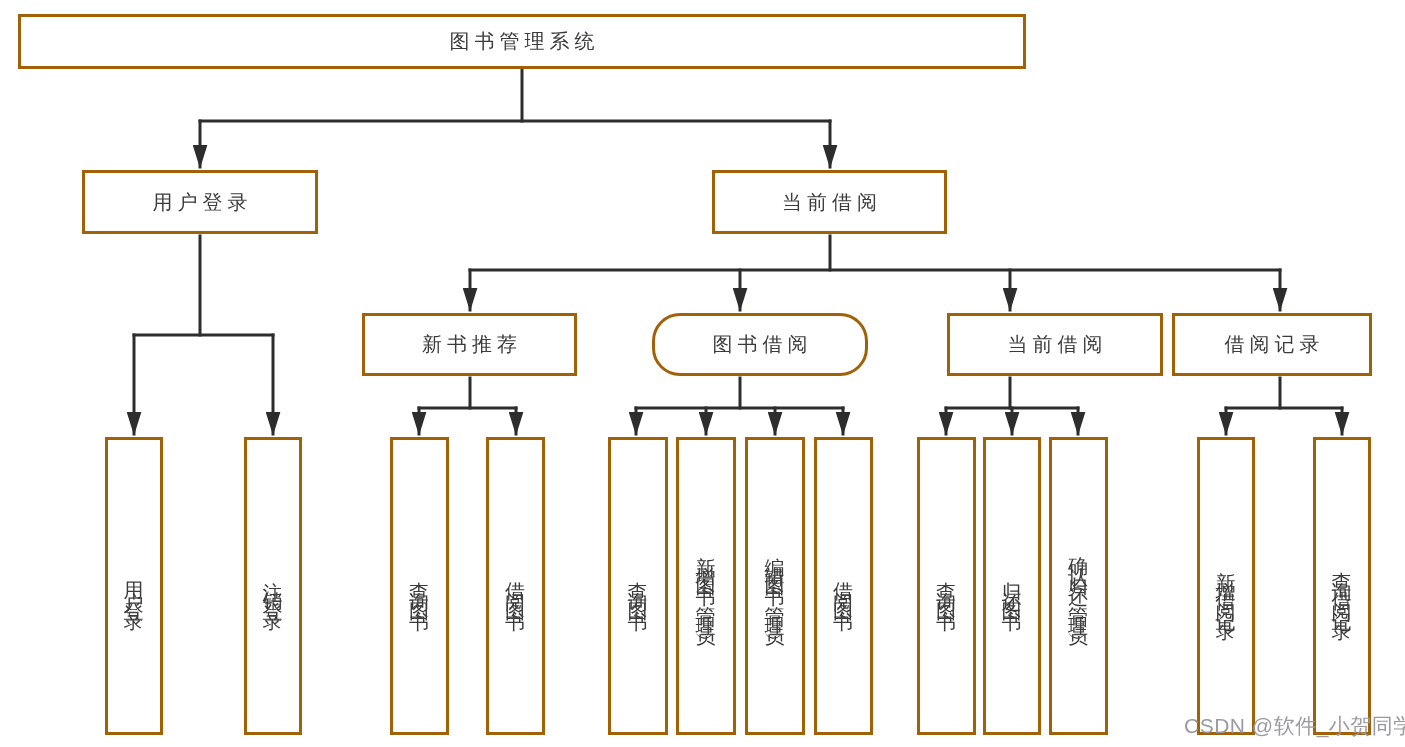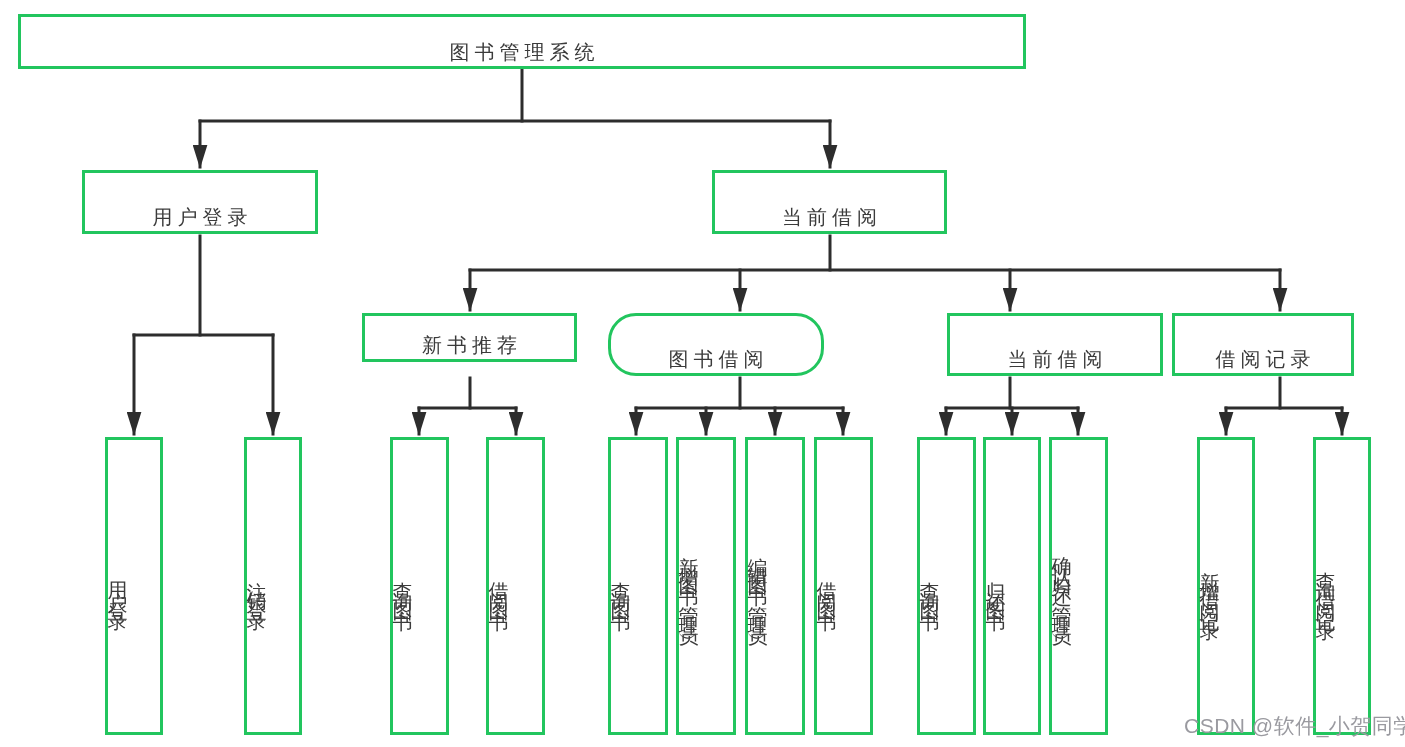--- a/index.html
+++ b/index.html
@@ -17,24 +17,24 @@
   }
   svg.connectors {
     position: absolute;
     left: 0;
     top: 0;
     z-index: 1;
   }
   .box {
     position: absolute;
     box-sizing: border-box;
-    border: 3px solid #22c55e;
+    border: 3px solid #a16207;
     background: #ffffff;
     display: flex;
-    align-items: flex-end;
+    align-items: center;
     justify-content: center;
     color: #3b3b3b;
     z-index: 2;
   }
   .hbox {
     font-size: 20px;
     letter-spacing: 5px;
     text-indent: 5px;
     white-space: nowrap;
   }
@@ -123,30 +123,30 @@
     <span>当前借阅</span>
   </div>
 
   <div class="box vbox" style="left:105px; top:437px; width:58px; height:298px;">
     <span>用户登录</span>
   </div>
   <div class="box vbox" style="left:244px; top:437px; width:58px; height:298px;">
     <span>注销登录</span>
   </div>
 
-  <div class="box hbox" style="left:362px; top:313px; width:215px; height:49px;">
+  <div class="box hbox" style="left:362px; top:313px; width:215px; height:63px;">
     <span>新书推荐</span>
   </div>
-  <div class="box hbox" style="left:608px; top:313px; width:216px; height:63px;border-radius:28px;">
+  <div class="box hbox" style="left:652px; top:313px; width:216px; height:63px;border-radius:28px;">
     <span>图书借阅</span>
   </div>
   <div class="box hbox" style="left:902px; top:313px; width:216px; height:63px;margin-left:45px;">
     <span>当前借阅</span>
   </div>
-  <div class="box hbox" style="left:1172px; top:313px; width:182px; height:63px;">
+  <div class="box hbox" style="left:1172px; top:313px; width:200px; height:63px;">
     <span>借阅记录</span>
   </div>
 
   <div class="box vbox" style="left:390px; top:437px; width:59px; height:298px;">
     <span>查询图书</span>
   </div>
   <div class="box vbox" style="left:486px; top:437px; width:59px; height:298px;">
     <span>借阅图书</span>
   </div>
 

